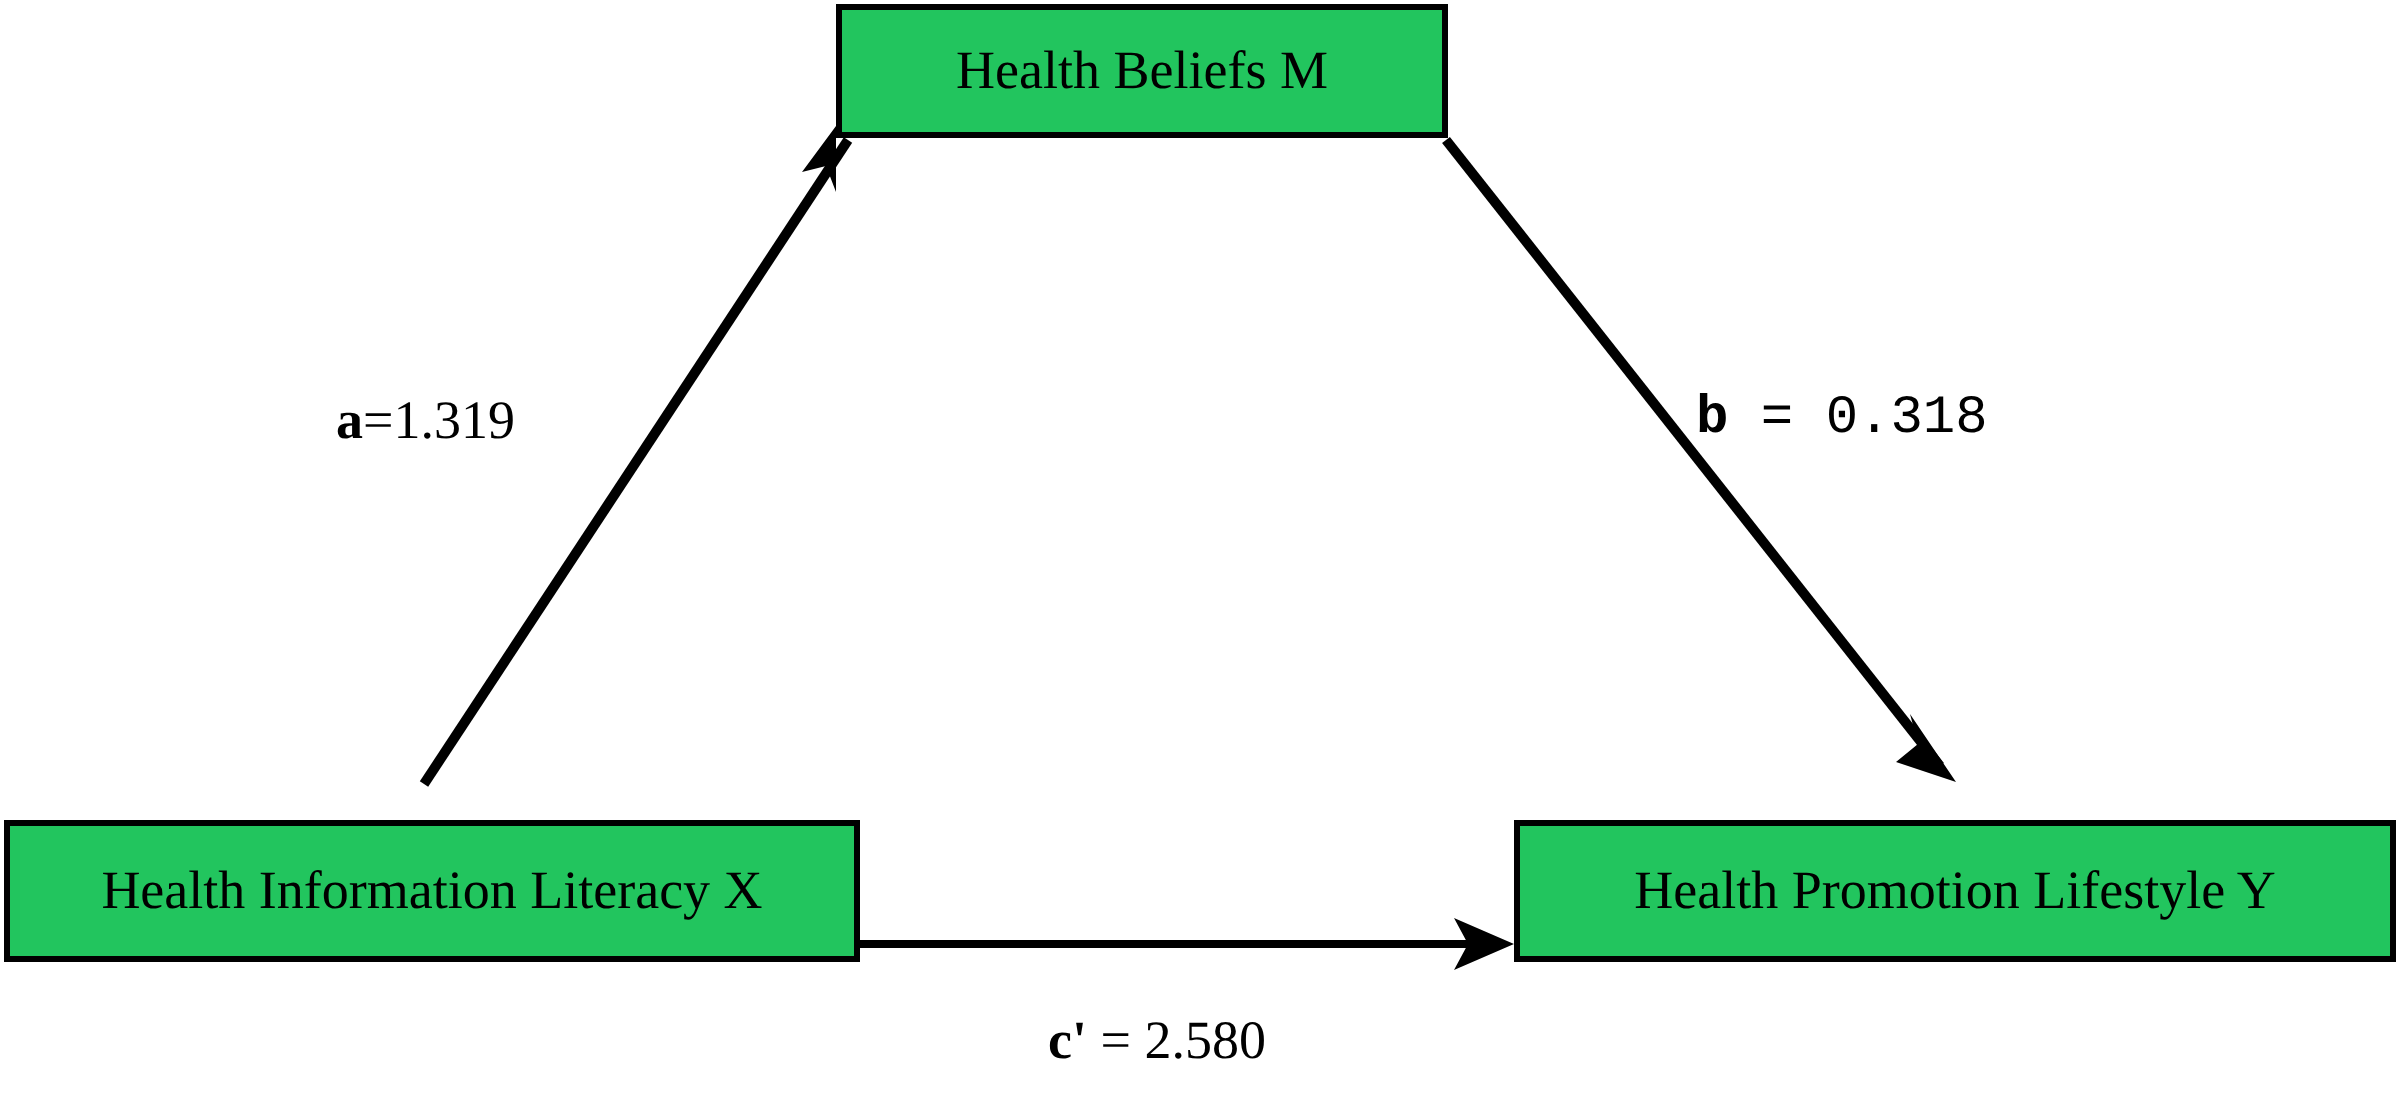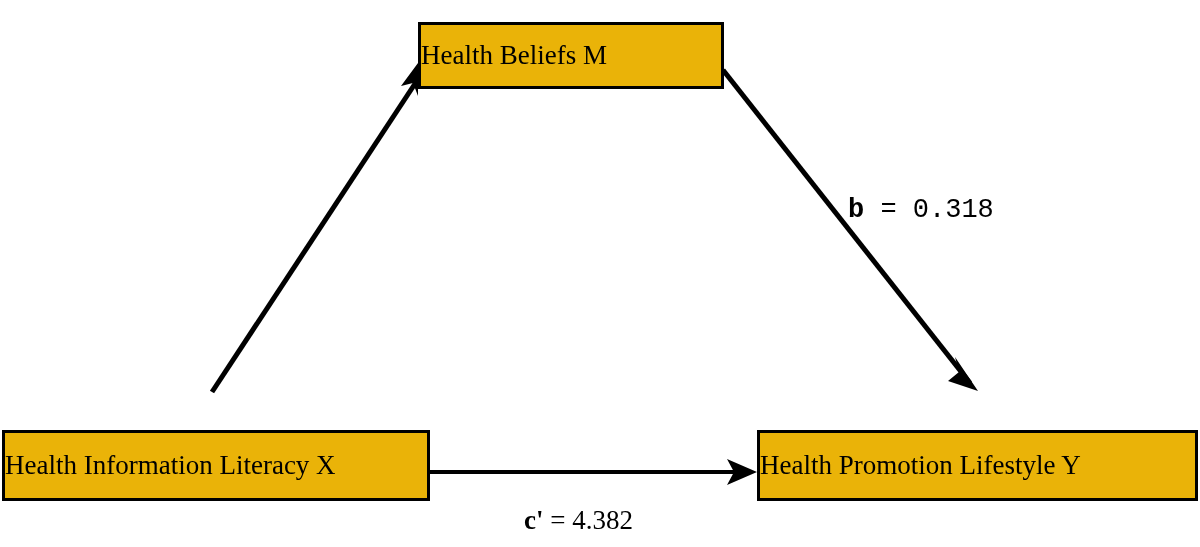--- a/index.html
+++ b/index.html
@@ -12,28 +12,28 @@
     width: 1200px;
     height: 547px;
     background: #ffffff;
     overflow: hidden;
     font-family: "Liberation Serif", "DejaVu Serif", serif;
   }
   .node-box {
     position: absolute;
     box-sizing: border-box;
     border: 3px solid #000000;
-    background: #eab308;
+    background: #22c55e;
     display: flex;
     align-items: center;
+    justify-content: center;
     color: #000000;
     font-family: "Liberation Serif", "DejaVu Serif", serif;
     font-weight: 400;
     white-space: nowrap;
-    margin-top: 20px;
   }
   #node-m {
     left: 418px;
     top: 2px;
     width: 306px;
     height: 67px;
     font-size: 27px;
   }
   #node-x {
     left: 2px;
@@ -109,22 +109,25 @@
   </div>
 
   <div class="node-box" id="node-y">
     <span>Health Promotion Lifestyle Y</span>
   </div>
 
   <div class="node-box" id="node-x">
     <span>Health Information Literacy X</span>
   </div>
 
+  <div class="path-label" id="label-a">
+    <span class="coef-name">a</span><span>=</span><span>1.319</span>
+  </div>
 
   <div class="path-label" id="label-b">
     <span class="coef-name">b</span><span> = </span><span>0.318</span>
   </div>
 
   <div class="path-label" id="label-cprime">
-    <span class="coef-name">c'</span><span> = </span><span>4.382</span>
+    <span class="coef-name">c'</span><span> = </span><span>2.580</span>
   </div>
 
 </div>
 
 </body></html>

